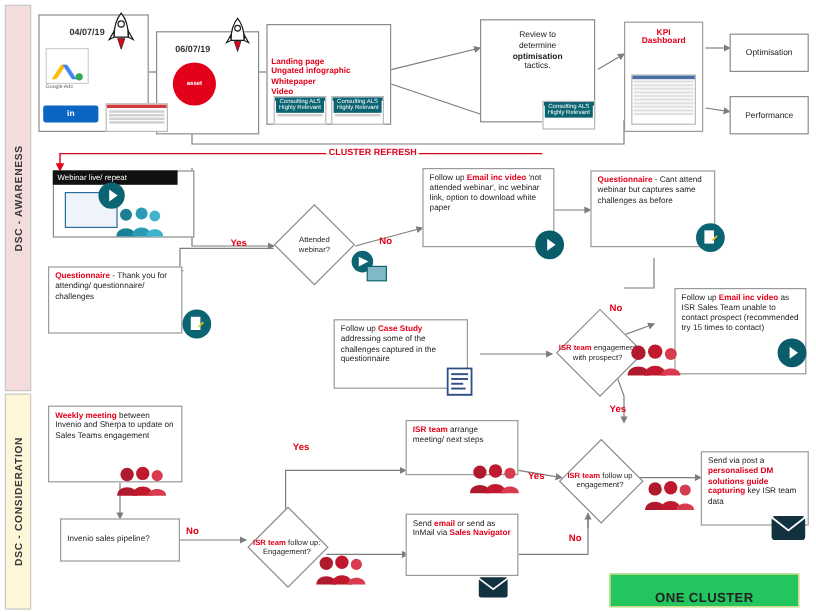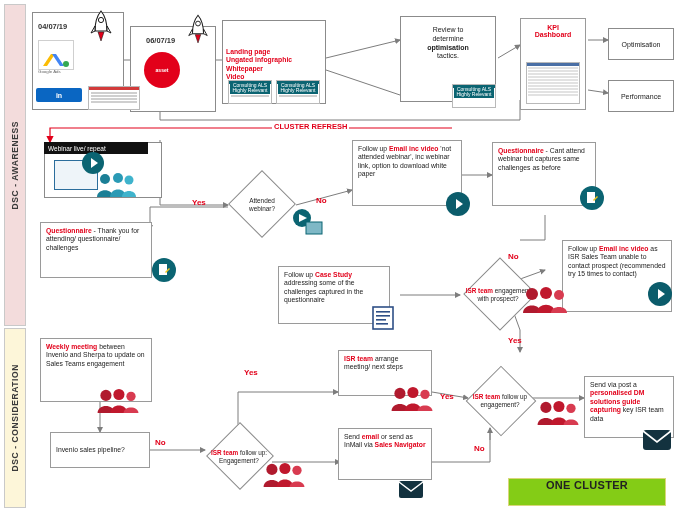--- a/index.html
+++ b/index.html
@@ -45,22 +45,22 @@
   .ylabel{position:absolute;font-size:8px;font-weight:bold;color:#e2001a;}
 
   .wrefresh{position:absolute;font-size:7.5px;font-weight:bold;color:#e2001a;background:#fff;padding:0 2px;}
 
   
   .mini{position:absolute;background:#fff;border:1px solid #b9b9b9;box-sizing:border-box;overflow:hidden;}
   .mini .bar{height:3px;background:#d23b3b;}
   .mini .lines{padding:2px;}
   .mini .lines i{display:block;height:1.5px;background:#cfcfcf;margin-bottom:1.5px;}
 
-  .onecluster{position:absolute;background:#84cc16;border:1px solid #d9d77a;
-      font-size:11px;font-weight:bold;color:#222;display:flex;align-items:flex-start;justify-content:center;
+  .onecluster{position:absolute;background:#22c55e;border:1px solid #d9d77a;
+      font-size:11px;font-weight:bold;color:#222;display:flex;align-items:flex-end;justify-content:center;
       letter-spacing:.3px;}
 
   
   .iconcirc{position:absolute;border-radius:50%;background:#0b5c6b;display:flex;
       align-items:center;justify-content:center;color:#fff;}
   .iconcirc.play:after{content:"";display:block;margin-left:2px;
       border-left:7px solid #fff;border-top:5px solid transparent;border-bottom:5px solid transparent;}
 
   .rocket{position:absolute;}
   .linkedin{position:absolute;background:#0a66c2;color:#fff;border-radius:2px;
@@ -141,21 +141,21 @@
   </svg>
 
   <div class="lane lane-aware">
     <span>DSC - AWARENESS</span>
   </div>
   <div class="lane lane-consider">
     <span>DSC - CONSIDERATION</span>
   </div>
 
   <div class="box" style="left:32px;top:12px;width:92px;height:98px;"></div>
-  <div class="datetag" style="left:38px;top:22px;text-align:center;">04/07/19</div>
+  <div class="datetag" style="left:58px;top:22px;text-align:center;">04/07/19</div>
   <div class="gbox" style="left:38px;top:40px;width:36px;height:30px;">
     <svg width="30" height="16" viewBox="0 0 30 16">
       <path d="M2,14 L10,2 L14,2 L6,14 z" fill="#fbbc04"></path>
       <path d="M11,2 L15,2 L23,14 L19,14 z" fill="#4285f4"></path>
       <circle cx="25" cy="12" r="3" fill="#34a853"></circle>
     </svg>
   </div>
   <div style="position:absolute;left:38px;top:69px;font-size:4.4px;color:#666;">Google Ads</div>
   <div class="linkedin" style="left:36px;top:88px;width:46px;height:14px;">
     <span style="font-size:7px;">in</span>

